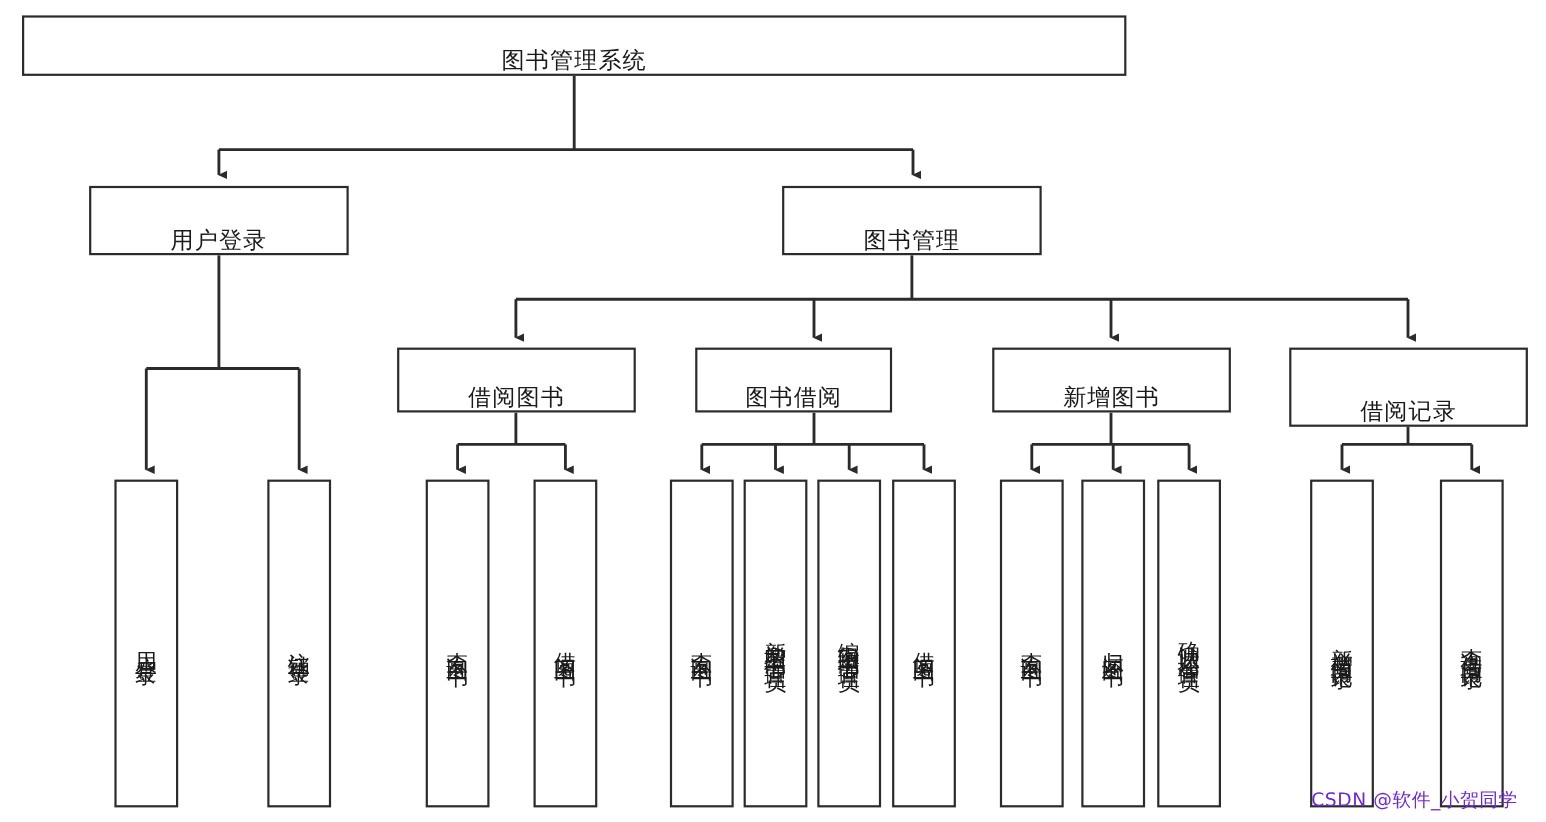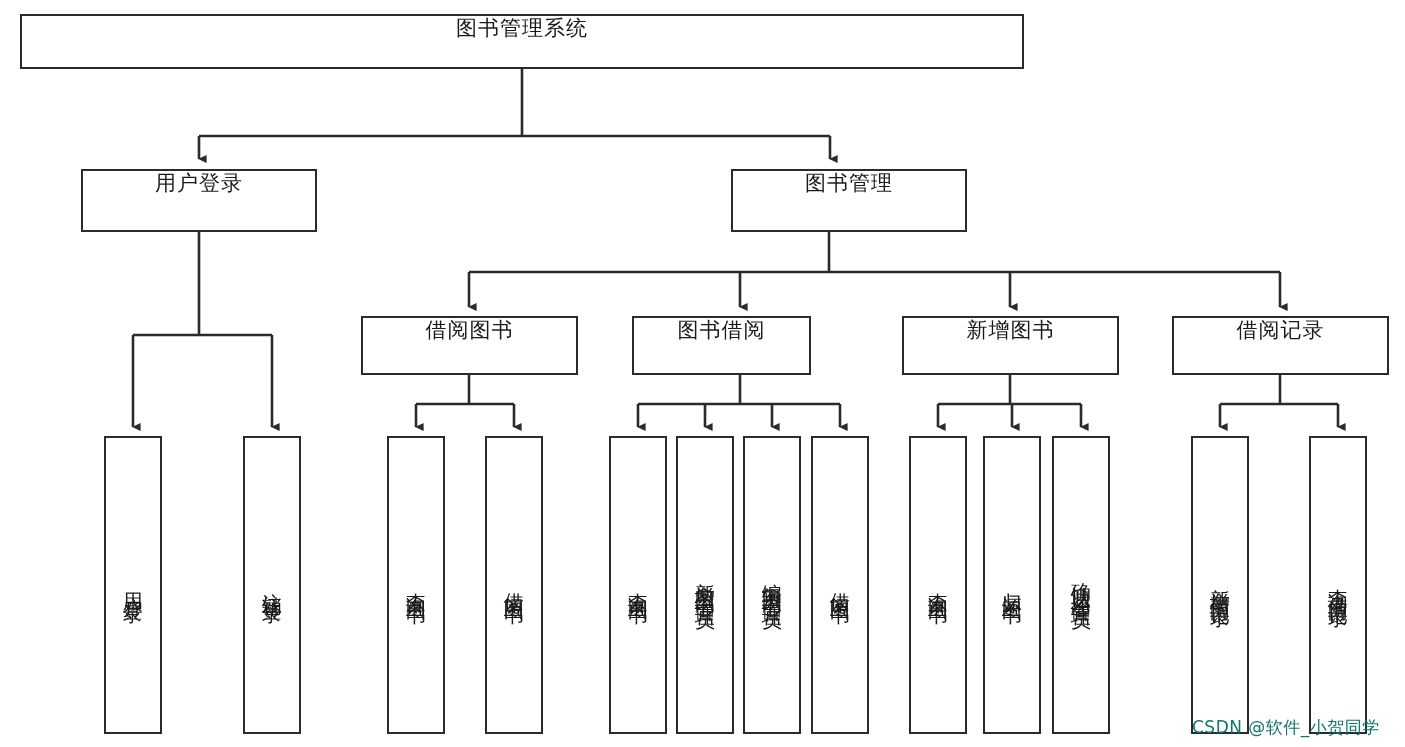--- a/index.html
+++ b/index.html
@@ -21,21 +21,21 @@
     left:0; top:0;
     width:1405px; height:747px;
     pointer-events:none;
   }
   .node{
     position:absolute;
     box-sizing:border-box;
     background:#ffffff;
     border:2.5px solid #2b2b2b;
     display:flex;
-    align-items:flex-start;
+    align-items:flex-end;
     justify-content:center;
     z-index:2;
   }
   .node .label{
     font-size:21px;
     line-height:1.15;
     letter-spacing:1px;
     color:#1a1a1a;
     white-space:nowrap;
     text-align:center;
@@ -53,21 +53,21 @@
     font-size:20px;
     line-height:1.12;
     letter-spacing:4px;
     white-space:normal;
     max-height:282px;
   }
   #watermark{
     position:absolute;
     z-index:5;
     font-size:17px;
-    color:#0f766e;
+    color:#6d28d9;
     white-space:nowrap;
     letter-spacing:0.5px;
   }
 </style>
 </head>
 <body>
 
 <div id="canvas">
 
   <svg id="wires" viewBox="0 0 1405 747" width="1405" height="747" xmlns="http://www.w3.org/2000/svg">
@@ -121,34 +121,34 @@
     </g>
   </svg>
 
   <div class="node" style="left:20px;top:14px;width:1004px;height:55px;">
     <span class="label">图书管理系统</span>
   </div>
 
   <div class="node" style="left:81px;top:169px;width:236px;height:63px;">
     <span class="label">用户登录</span>
   </div>
-  <div class="node" style="left:711px;top:169px;width:236px;height:63px;margin-left:20px;">
+  <div class="node" style="left:711px;top:169px;width:236px;height:63px;">
     <span class="label">图书管理</span>
   </div>
 
   <div class="node" style="left:361px;top:316px;width:217px;height:59px;">
     <span class="label">借阅图书</span>
   </div>
   <div class="node" style="left:632px;top:316px;width:179px;height:59px;">
     <span class="label">图书借阅</span>
   </div>
   <div class="node" style="left:902px;top:316px;width:217px;height:59px;">
     <span class="label">新增图书</span>
   </div>
-  <div class="node" style="left:1172px;top:316px;width:217px;height:59px;">
+  <div class="node" style="left:1172px;top:316px;width:217px;height:72px;">
     <span class="label">借阅记录</span>
   </div>
 
   <div class="node vertical" style="left:104px;top:436px;width:58px;height:298px;">
     <span class="label">用户登录</span>
   </div>
   <div class="node vertical" style="left:243px;top:436px;width:58px;height:298px;">
     <span class="label">注销登录</span>
   </div>
 

